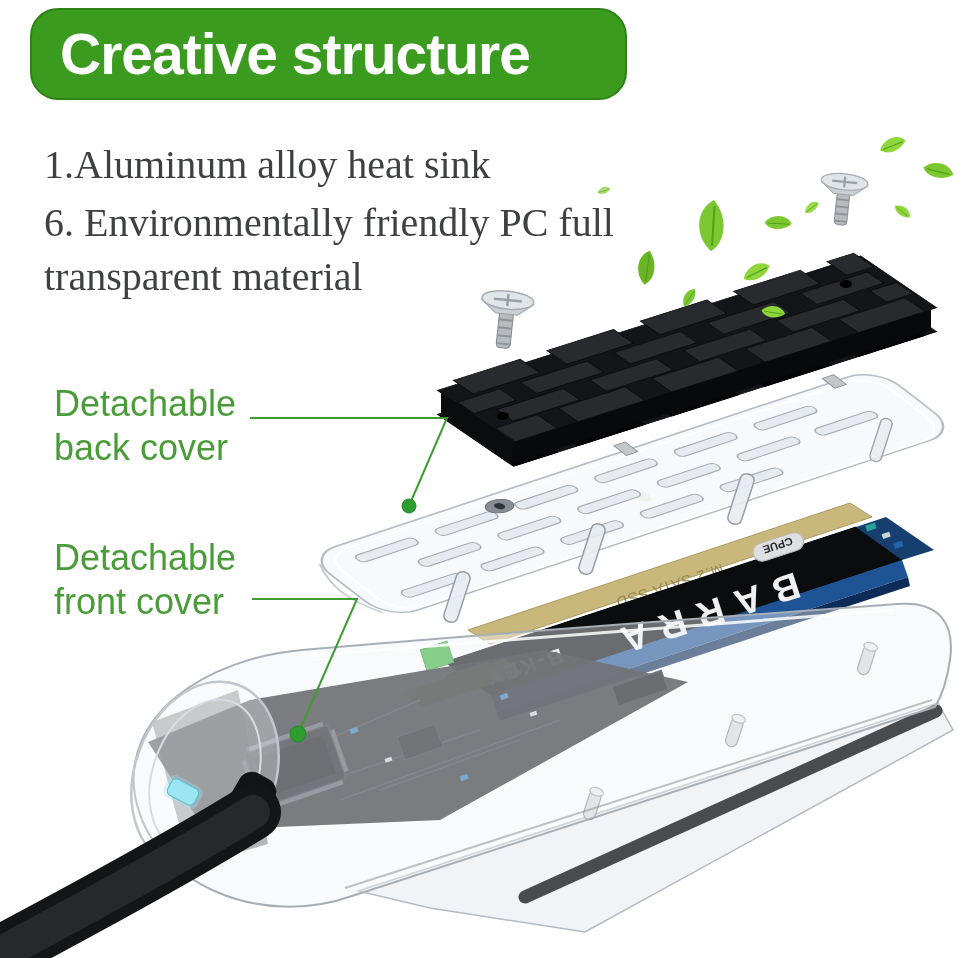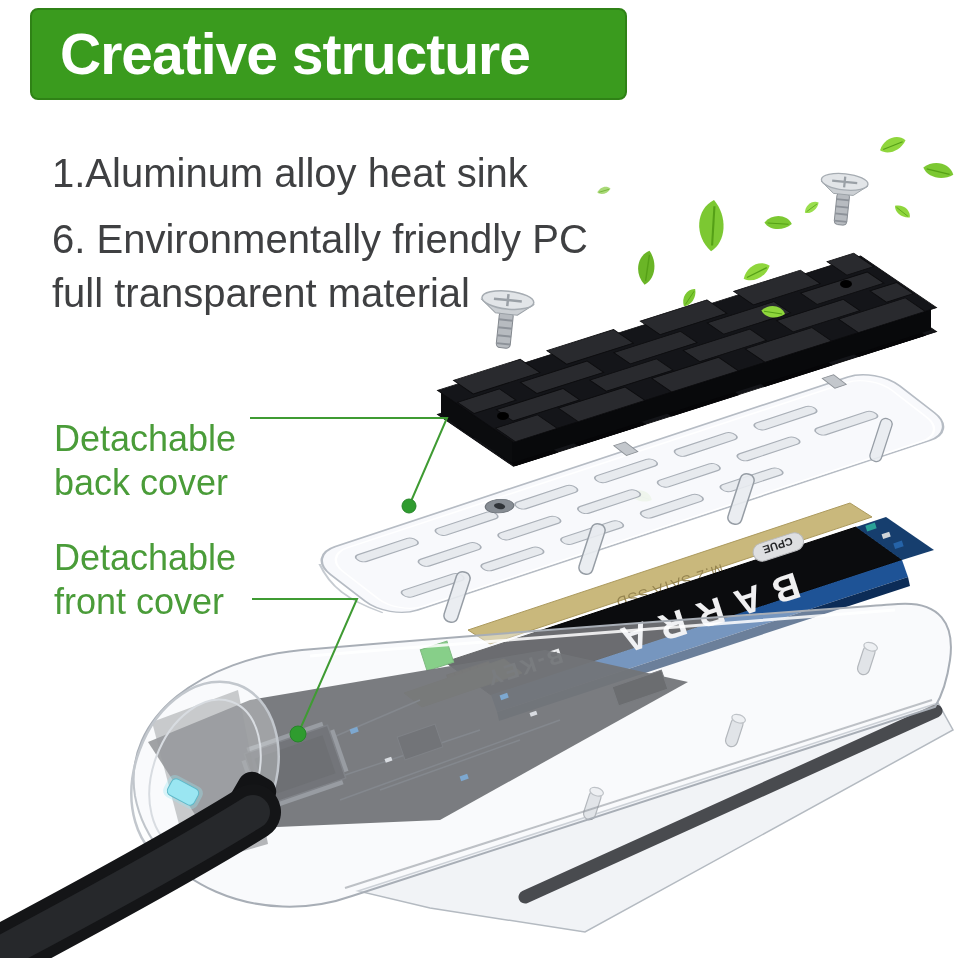--- a/index.html
+++ b/index.html
@@ -1,27 +1,27 @@
 <!DOCTYPE html>
 <html><head>
 <meta charset="utf-8">
 <style>
   html,body{margin:0;padding:0;background:#ffffff;}
   .canvas{position:relative;width:964px;height:958px;overflow:hidden;background:#ffffff;
           font-family:"Liberation Sans", sans-serif;}
   .scene{position:absolute;left:0;top:0;}
   .banner{position:absolute;left:30px;top:8px;width:597px;height:92px;background:#3a9b1e;
-          border:2px solid #2f8216;border-radius:8px;display:flex;align-items:center;
+          border:2px solid #2f8216;border-radius:28px;display:flex;align-items:center;
           box-sizing:border-box;padding-left:28px;}
   .banner span{color:#ffffff;font-size:57px;font-weight:bold;letter-spacing:-1px;}
   .features{position:absolute;left:40px;top:134px;width:600px;color:#3f4042;
             font-size:40px;line-height:54px;}
-  .features p{margin:12px;}
+  .features p{margin:4px;font-family:Liberation Serif, serif;}
   .note{position:absolute;width:240px;color:#4a9c39;font-size:36px;line-height:44px;}
-  .note-back{left:54px;top:382px;margin-top:35px;}
+  .note-back{left:54px;top:382px;}
   .note-front{left:54px;top:536px;}
 </style>
 </head>
 <body>
 
 <div class="canvas">
 
 <svg class="scene" width="964" height="958" viewBox="0 0 964 958">
   <defs>
     <g id="leaf">

